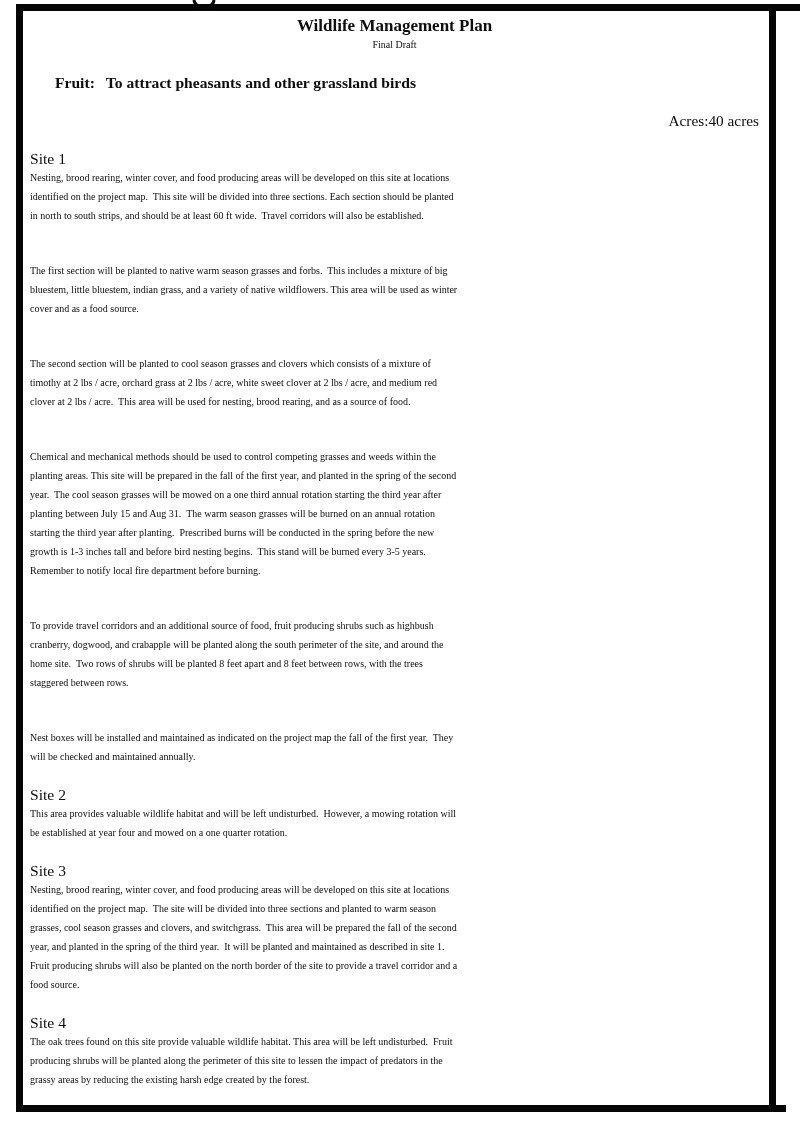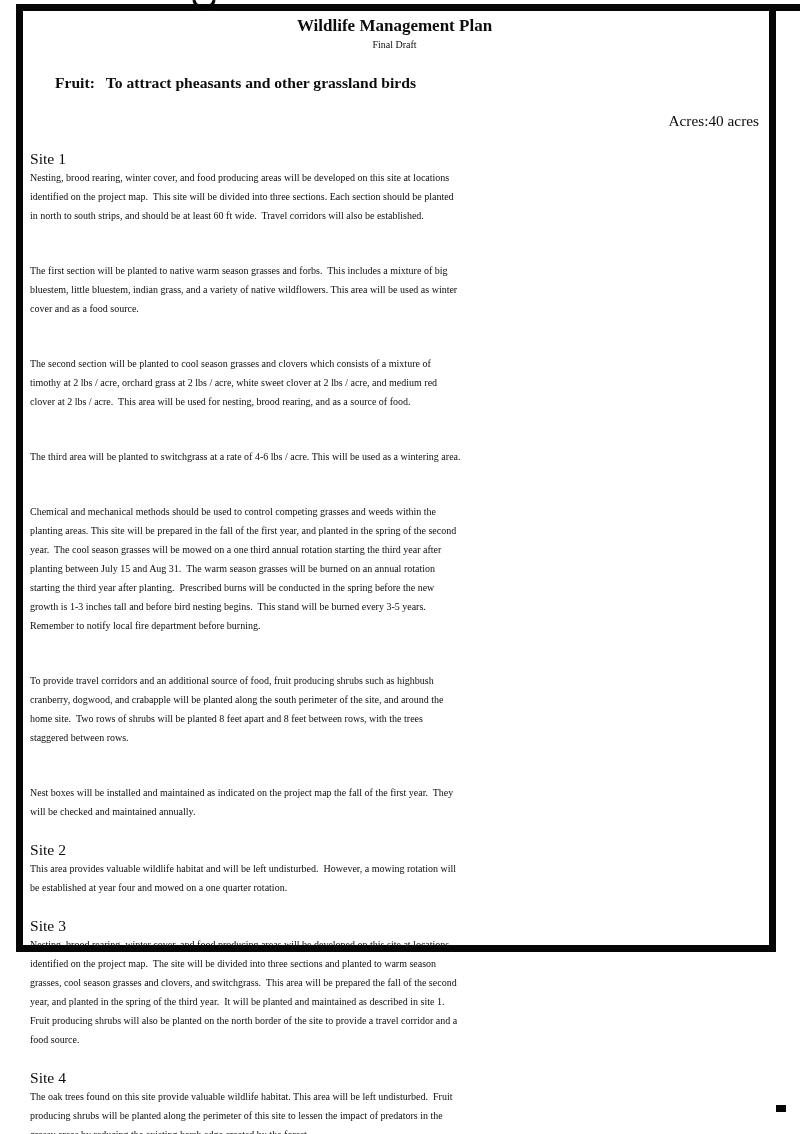--- a/index.html
+++ b/index.html
@@ -13,21 +13,21 @@
     position: relative;
     font-family: "Liberation Serif", "DejaVu Serif", serif;
     color: #0d0d0d;
     overflow: hidden;
   }
   .doc-frame {
     position: absolute;
     left: 16px;
     top: 4px;
     width: 760px;
-    height: 948px;
+    height: 1108px;
     box-sizing: border-box;
     border: 7px solid #060606;
     padding: 5px 10px 0 7px;
     background: #ffffff;
   }
   .border-ext-top {
     position: absolute;
     left: 776px;
     top: 4px;
     width: 24px;
@@ -130,21 +130,20 @@
     <div class="section-heading">Site 1</div>
     <p class="para">Nesting, brood rearing, winter cover, and food producing areas will be developed on this site at locations
 identified on the project map.  This site will be divided into three sections. Each section should be planted
 in north to south strips, and should be at least 60 ft wide.  Travel corridors will also be established.</p>
     <p class="para">The first section will be planted to native warm season grasses and forbs.  This includes a mixture of big
 bluestem, little bluestem, indian grass, and a variety of native wildflowers. This area will be used as winter
 cover and as a food source.</p>
     <p class="para">The second section will be planted to cool season grasses and clovers which consists of a mixture of
 timothy at 2 lbs / acre, orchard grass at 2 lbs / acre, white sweet clover at 2 lbs / acre, and medium red
 clover at 2 lbs / acre.  This area will be used for nesting, brood rearing, and as a source of food.</p>
-    <p class="para">The third area will be planted to switchgrass at a rate of 4-6 lbs / acre. This will be used as a wintering area.</p>
     <p class="para">Chemical and mechanical methods should be used to control competing grasses and weeds within the
 planting areas. This site will be prepared in the fall of the first year, and planted in the spring of the second
 year.  The cool season grasses will be mowed on a one third annual rotation starting the third year after
 planting between July 15 and Aug 31.  The warm season grasses will be burned on an annual rotation
 starting the third year after planting.  Prescribed burns will be conducted in the spring before the new
 growth is 1-3 inches tall and before bird nesting begins.  This stand will be burned every 3-5 years.
 Remember to notify local fire department before burning.</p>
     <p class="para">To provide travel corridors and an additional source of food, fruit producing shrubs such as highbush
 cranberry, dogwood, and crabapple will be planted along the south perimeter of the site, and around the
 home site.  Two rows of shrubs will be planted 8 feet apart and 8 feet between rows, with the trees

